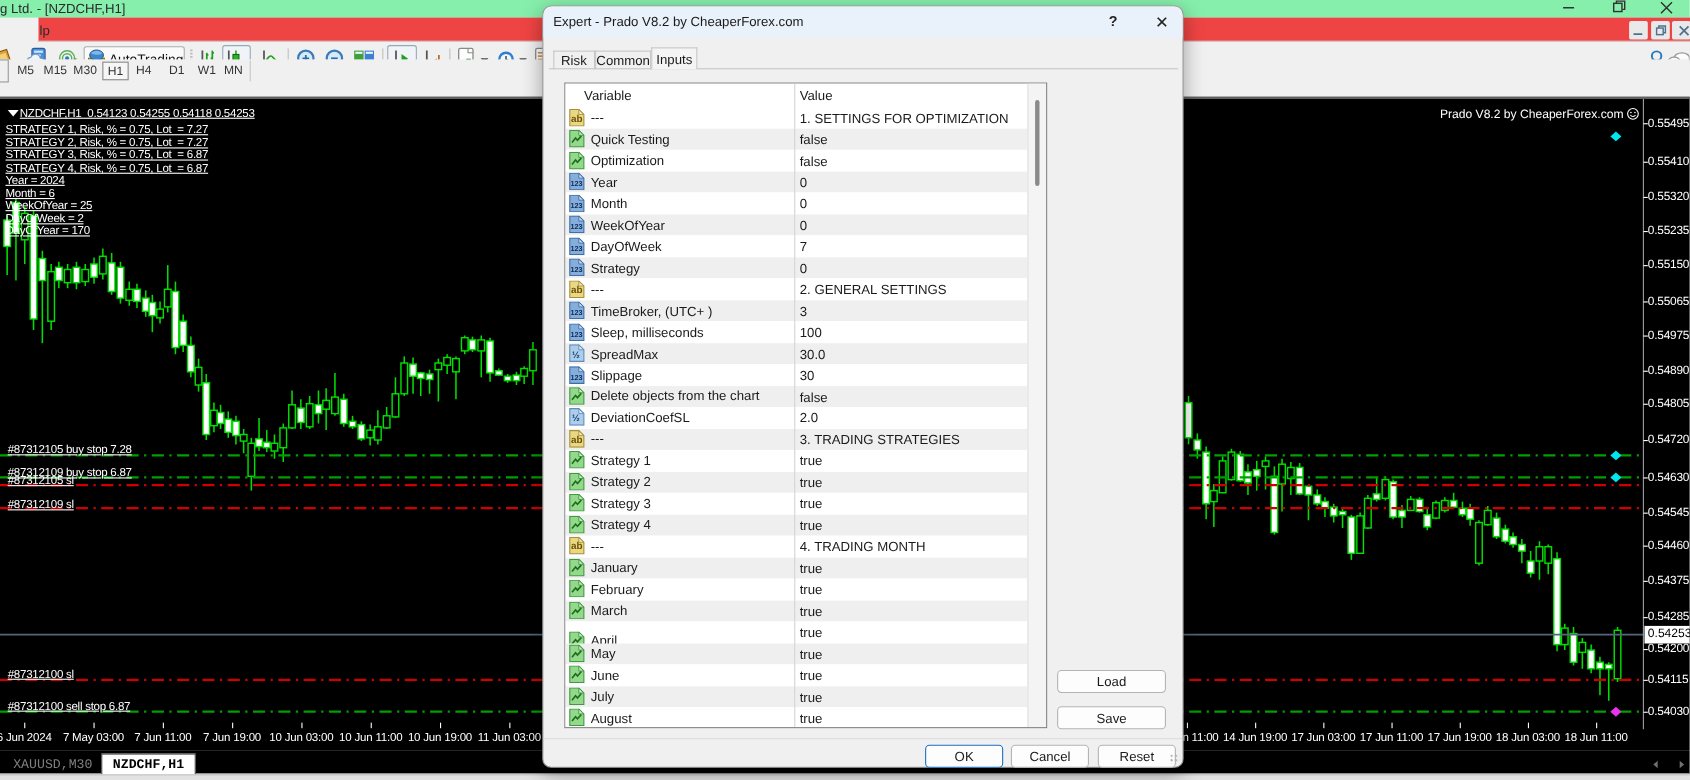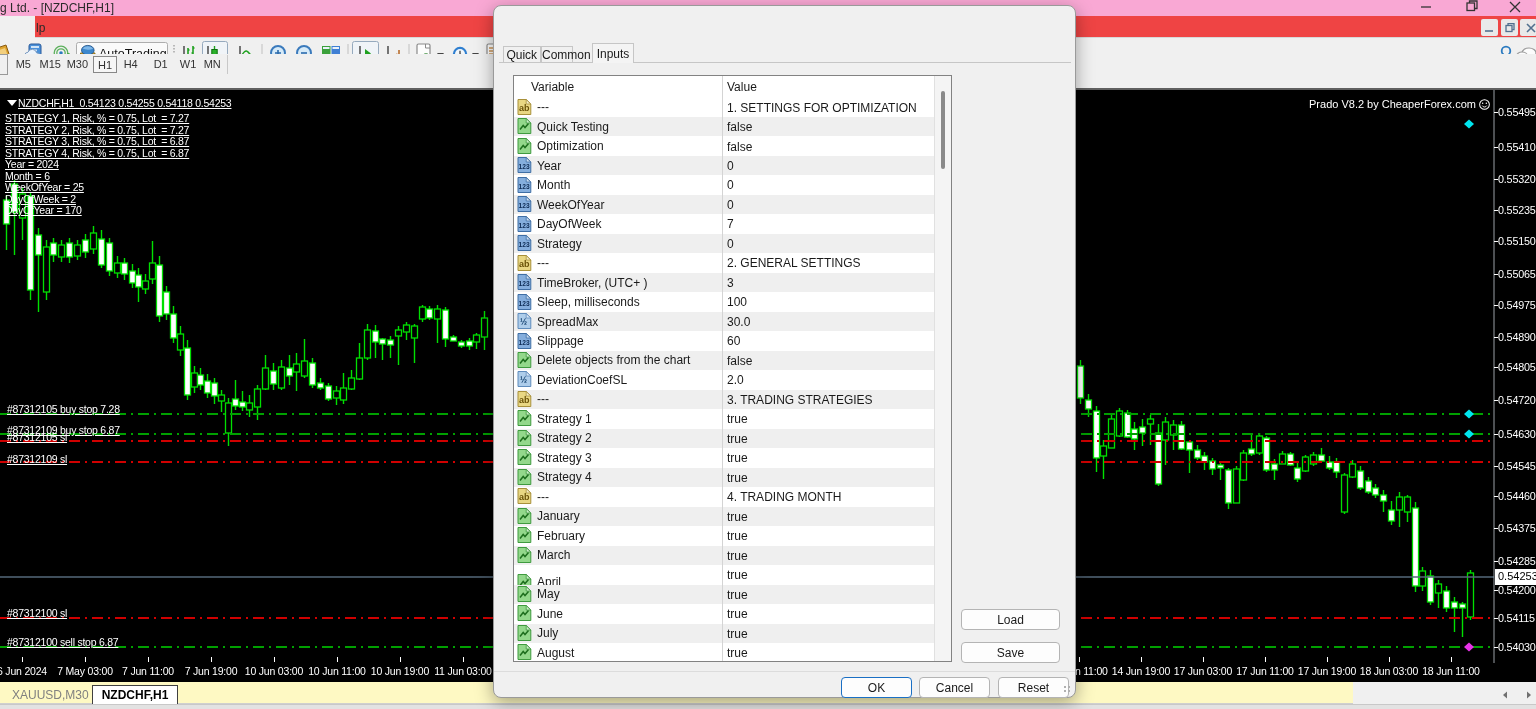--- a/index.html
+++ b/index.html
@@ -1,34 +1,34 @@
 <!DOCTYPE html>
 <html><head><meta charset="utf-8"><style>
 * { margin:0; padding:0; box-sizing:border-box; }
 html,body { width:1536px; height:709px; overflow:hidden; background:#f0f0f0;
   font-family:"Liberation Sans", sans-serif; }
-#titlebar { position:absolute; left:0; top:0; width:1536px; height:16px; background:#f9a8d4; }
+#titlebar { position:absolute; left:0; top:0; width:1536px; height:16px; background:#86efac; }
 #titlebar .t { position:absolute; left:0; top:1px; font-size:12px; color:#2a2a2a; }
 #menubar { position:absolute; left:0; top:16px; width:1536px; height:22px; background:#ef4444; border-bottom:1px solid #d8d8d8;margin-left:35px;}
 #menubar .t { position:absolute; left:1px; top:5px; font-size:12px; color:#2a2a2a; }
 #toolbar { position:absolute; left:0; top:39px; width:1536px; height:28px; background:#f0f0f0; }
 #tfbar { position:absolute; left:0; top:54px; width:1536px; height:21px; background:#f0f0f0; }
 .tfb { position:absolute; top:2px; height:17px; font-size:11px; color:#333; text-align:center; padding-top:2px; }
 .tfb.sel { border:1px solid #888; background:#f6f6f6; }
 #tfedge { position:absolute; left:-6px; top:0px; width:14px; height:21px; border:1px solid #999; background:#f0f0f0;}
 #tfsep { position:absolute; left:227px; top:1px; width:1px; height:19px; background:#c8c8c8; }
 #chart { position:absolute; left:0; top:88px; width:1536px; height:594px; background:#000; border-top:2px solid #606060; }
 .ct { position:absolute; font-size:10.5px; letter-spacing:-0.25px; color:#fff; white-space:pre;text-decoration:underline; }
 .plabel { position:absolute; left:1498px; font-size:10.8px; color:#fff; letter-spacing:-0.2px; }
 .tick { position:absolute; left:1494px; width:4px; height:1px; background:#fff; }
 .ttick { position:absolute; top:657px; width:1px; height:5px; background:#fff; }
 .tlabel { position:absolute; top:665px; width:80px; text-align:center; font-size:10.5px; color:#fff; letter-spacing:-0.2px; }
 #pricebox { position:absolute; left:1495px; top:569px; width:41px; height:16px; background:#fff; color:#000; font-size:11px; padding-left:3px; padding-top:1px; }
 #brand { position:absolute; top:98px; right:46px; font-size:11px; color:#fff; }
-#tabbar { position:absolute; left:0; top:682px; width:1353px; height:22px; background:#fef9c3; border-bottom:1px solid #cfcfcf; }
+#tabbar { position:absolute; left:0; top:682px; width:1536px; height:22px; background:#000000; border-bottom:1px solid #cfcfcf;font-family:Liberation Mono, monospace; }
 .tab1 { position:absolute; left:12px; top:6px; font-size:12px; color:#808080; }
 .tab2 { position:absolute; left:92px; top:3px; width:86px; height:19px; background:#fff; border:1px solid #404040; border-bottom:none; font-size:12px; color:#000; text-align:center; padding-top:2px; font-weight:bold;}
 #botstrip { position:absolute; left:0; top:704px; width:1536px; height:5px; background:#e2e2e2; border-top:1px solid #c8c8c8;}
 .mdibtn { position:absolute; top:19px; width:17px; height:17px; background:#e9e9e9; border-radius:2px;}
 
 #dlg { position:absolute; left:493px; top:5px; width:583px; height:693px; background:#f0f0f0;
   border:1px solid #9a9a9a; border-radius:8px; box-shadow:0 5px 18px rgba(0,0,0,0.35); }
 #dlgtitle { position:absolute; left:0; top:0; width:100%; height:28px; background:#e9f1fa; border-radius:8px 8px 0 0; }
 #dlgtitle .t { position:absolute; left:9px; top:7px; font-size:12px; color:#1a1a1a; }
 #dlgtitle .q { position:absolute; left:514px; top:6px; font-size:13px; color:#222; font-weight:bold;}
@@ -565,22 +565,27 @@
 <div class="tab1">XAUUSD,M30</div>
 <div class="tab2">NZDCHF,H1</div>
 <svg width="40" height="12" viewBox="0 0 40 12" style="position:absolute;left:1500px;top:8px">
       <path d="M7 1.5 L3 5 L7 8.5 Z" fill="#707070"></path>
       <path d="M27 1.5 L31 5 L27 8.5 Z" fill="#707070"></path>
     </svg>
 </div>
 <div id="botstrip"></div>
 
 <div id="dlg">
-<div class="tabh" style="left:8.5px; top:40px; width:38.5px; height:17px; padding-top:1px;">Quick</div>
-<div class="tabh" style="left:47px; top:40px; width:32px; height:17px; padding-top:1px;">Common</div>
+<div id="dlgtitle">
+      <div class="t">Expert - Prado V8.2 by CheaperForex.com</div>
+<div class="q">?</div>
+      <div class="x">✕</div>
+    </div>
+<div class="tabh" style="left:8.5px; top:40px; width:38.5px; height:17px; padding-top:1px;">Risk</div>
+<div class="tabh" style="left:47px; top:40px; width:51px; height:17px; padding-top:1px;">Common</div>
 <div class="tabh" style="left:98px; top:37px; width:42px; height:20px; padding-top:3px; background:#f4f4f4; z-index:3;">Inputs</div>
 <div id="tabline"></div>
 <div id="tbl">
 <div id="vdiv"></div>
 <div class="hdr">
         <span class="v1">Variable</span>
         <span class="v2">Value</span>
       </div>
 <div class="trow" style="top:22.0px;height:19.48px;background:#ffffff">
         <div class="tname">
@@ -742,21 +747,21 @@
         <div class="tname">
           <span class="ic">
             <svg width="15" height="16" viewBox="0 0 15 16">
               <path d="M1 0.5 H9.2 L13.8 5 V15.5 H1 Z" fill="#85aedd" stroke="#3f6ea4" stroke-width="1"></path>
               <path d="M9.2 0.5 V5 H13.8 Z" fill="#ffffff" fill-opacity="0.55" stroke="#3f6ea4" stroke-width="0.8"></path>
               <text x="1.6" y="12" font-size="6.6" font-weight="bold" fill="#0e2c55" font-family="Liberation Sans">123</text>
             </svg>
           </span>
           <span>Slippage</span>
         </div>
-        <div class="tval">60</div>
+        <div class="tval">30</div>
       </div>
 <div class="trow" style="top:275.2px;height:19.48px;background:#efefef">
         <div class="tname">
           <span class="ic">
             <svg width="15" height="16" viewBox="0 0 15 16">
               <path d="M1 0.5 H9.2 L13.8 5 V15.5 H1 Z" fill="#93d88b" stroke="#3f9a3f" stroke-width="1"></path>
               <path d="M9.2 0.5 V5 H13.8 Z" fill="#ffffff" fill-opacity="0.55" stroke="#3f9a3f" stroke-width="0.8"></path>
               <path d="M3 11.5 L6.2 7.5 L8 9.5 L11.5 5.5" fill="none" stroke="#1e6e1e" stroke-width="1.5"></path>
             </svg>
           </span>

